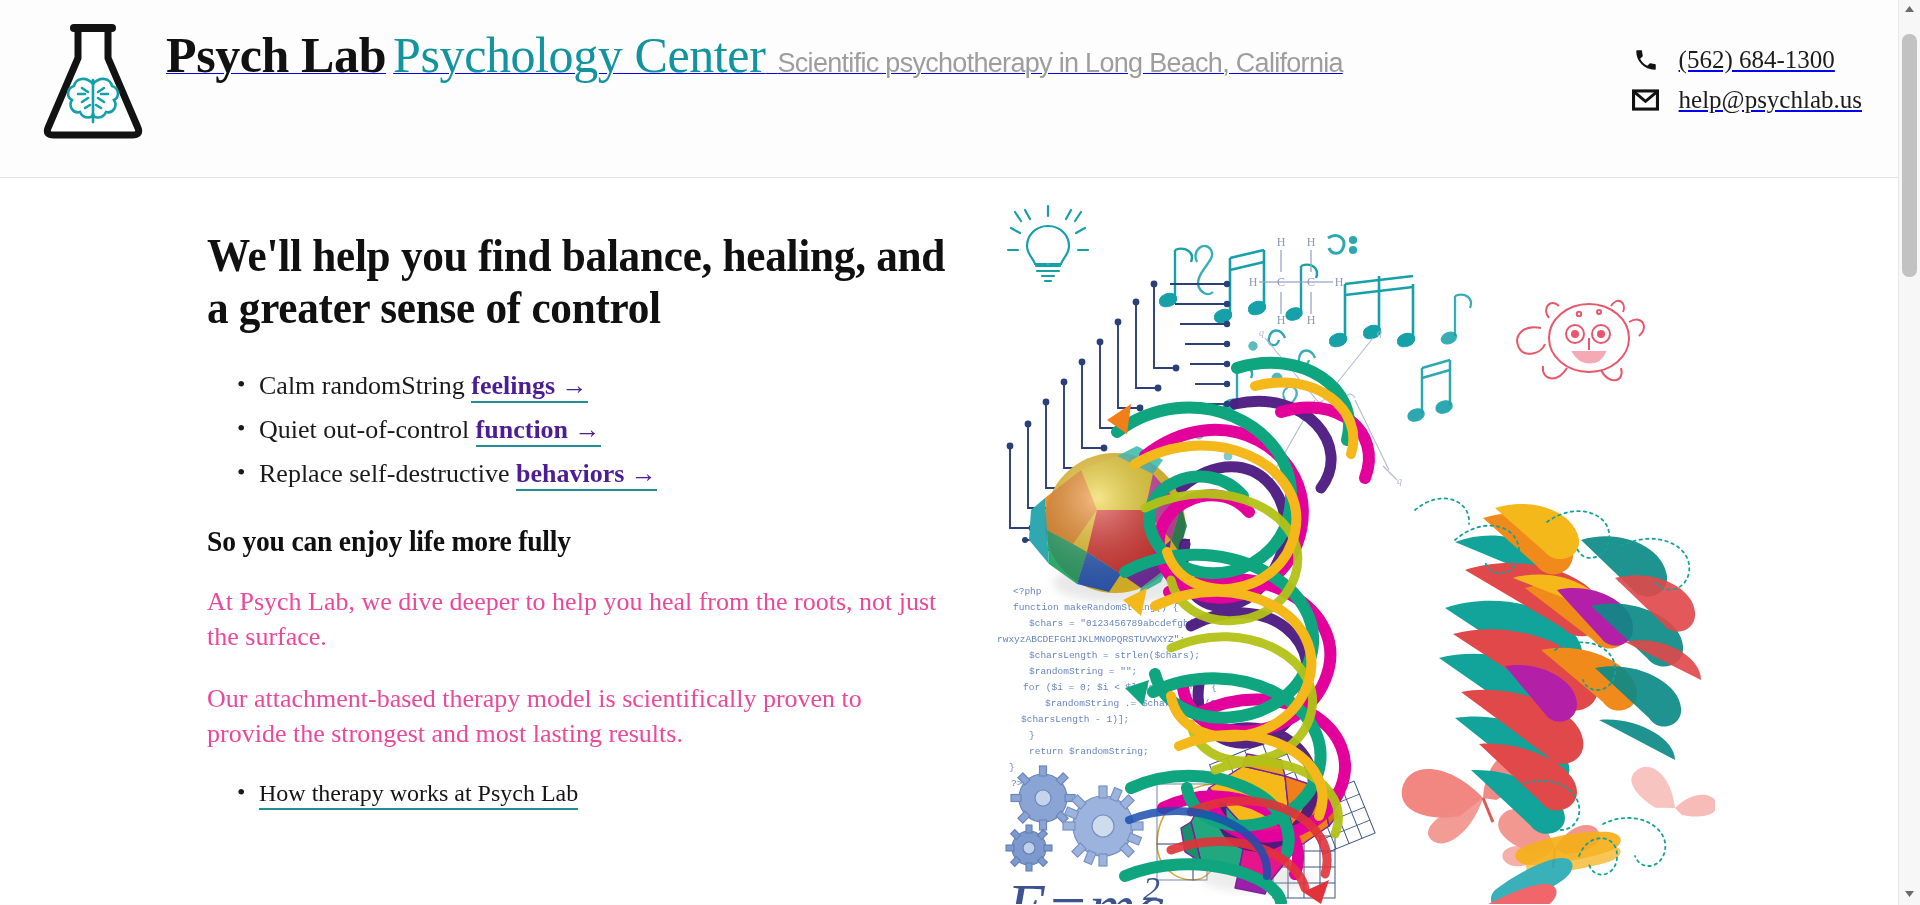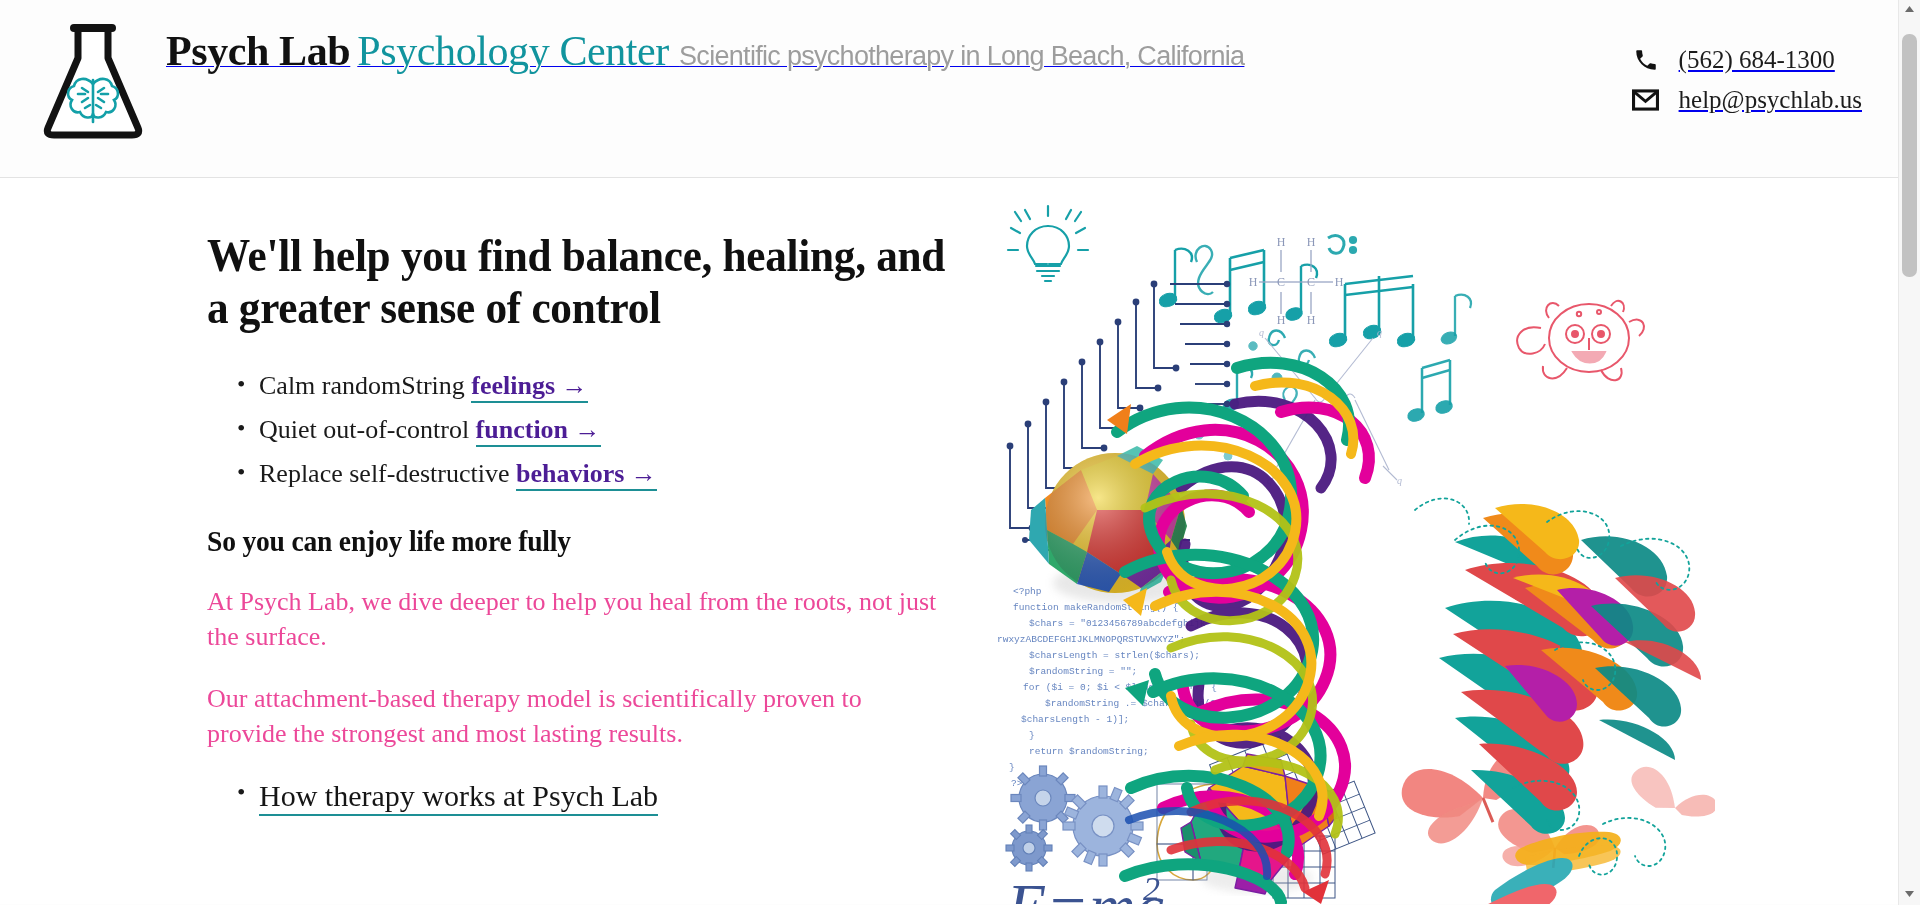--- a/index.html
+++ b/index.html
@@ -52,21 +52,21 @@
   }
   .brand {
     position: absolute;
     left: 38px; top: 18px;
     display: flex; align-items: flex-start;
   }
   .flask-logo { width: 110px; height: 122px; flex: none; }
   .brand-text { margin-left: 18px; padding-top: 12px; }
   .brand-title {
     font-family: "Liberation Serif", serif;
-    font-size: 42px;
+    font-size: 50px;
     line-height: 1.02;
     letter-spacing: -0.4px;
     white-space: nowrap;
   }
   .brand-title .b1 { font-weight: bold; color: #111111; }
   .brand-title .b2 { font-weight: normal; color: #11949e; margin-left: 7px; }
   .brand-tagline {
     margin-top: 9px;
     font-family: "Liberation Sans", sans-serif;
     font-size: 27px;
@@ -168,21 +168,21 @@
     max-width: 730px;
   }
   ul.linklist {
     margin: 30px 0 0 0;
     padding: 0 0 0 30px;
     list-style: none;
   }
   ul.linklist li {
     position: relative;
     font-family: "Liberation Serif", serif;
-    font-size: 30px;
+    font-size: 24px;
     line-height: 1.0;
     color: #1a1a1a;
     padding-left: 22px;
   }
   ul.linklist li::before {
     content: "•";
     position: absolute; left: 0; top: -1px;
     font-size: 24px; color: #1a1a1a;
   }
   .lk-plain {

